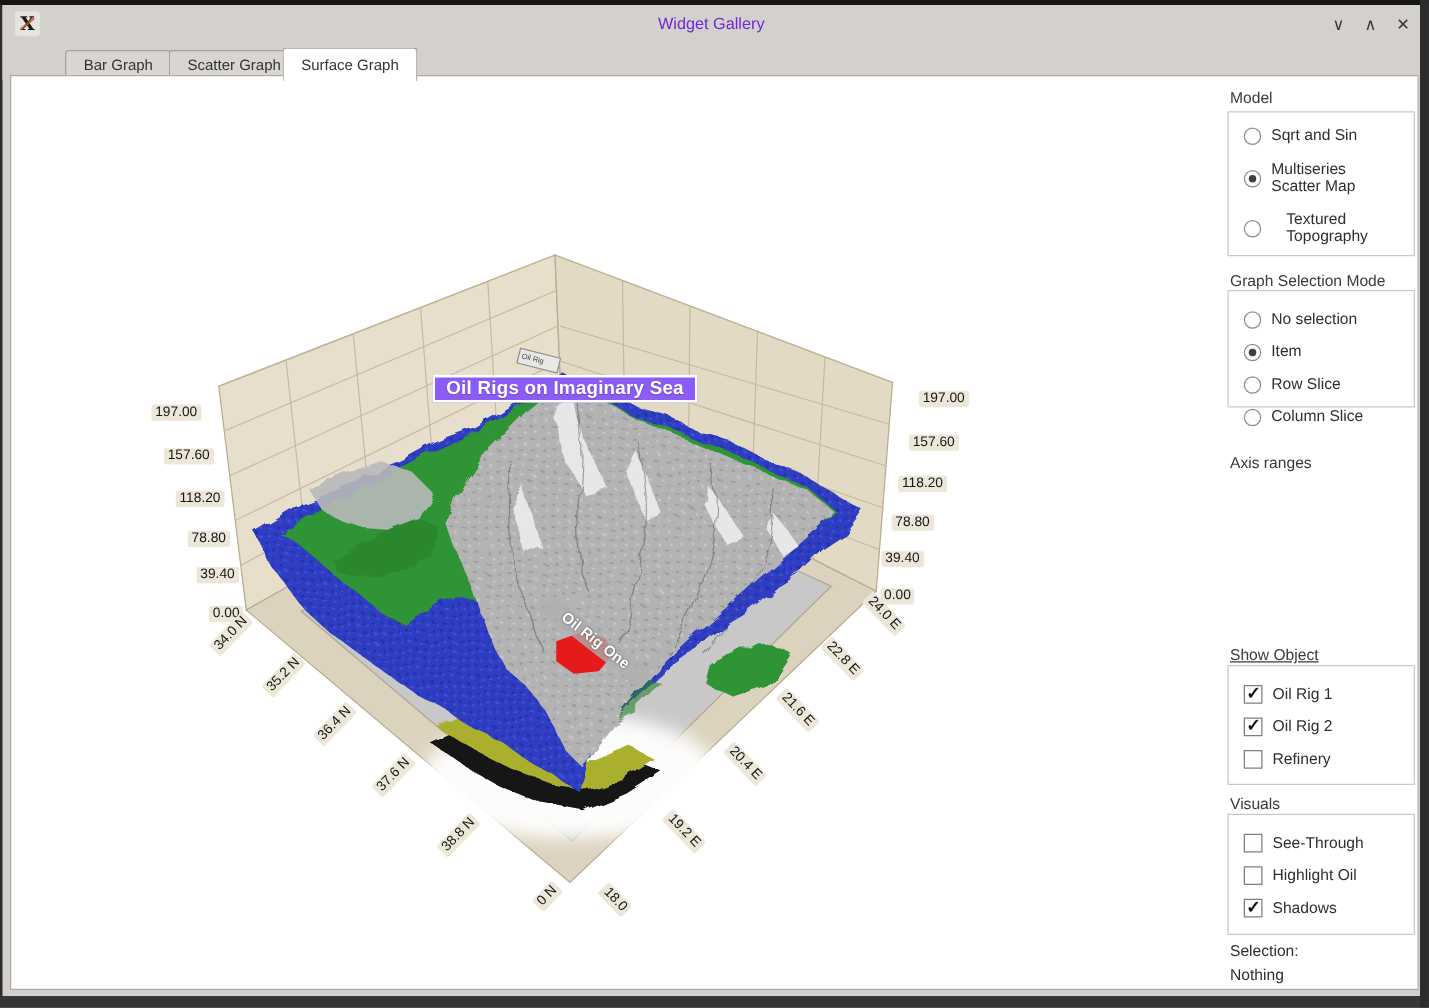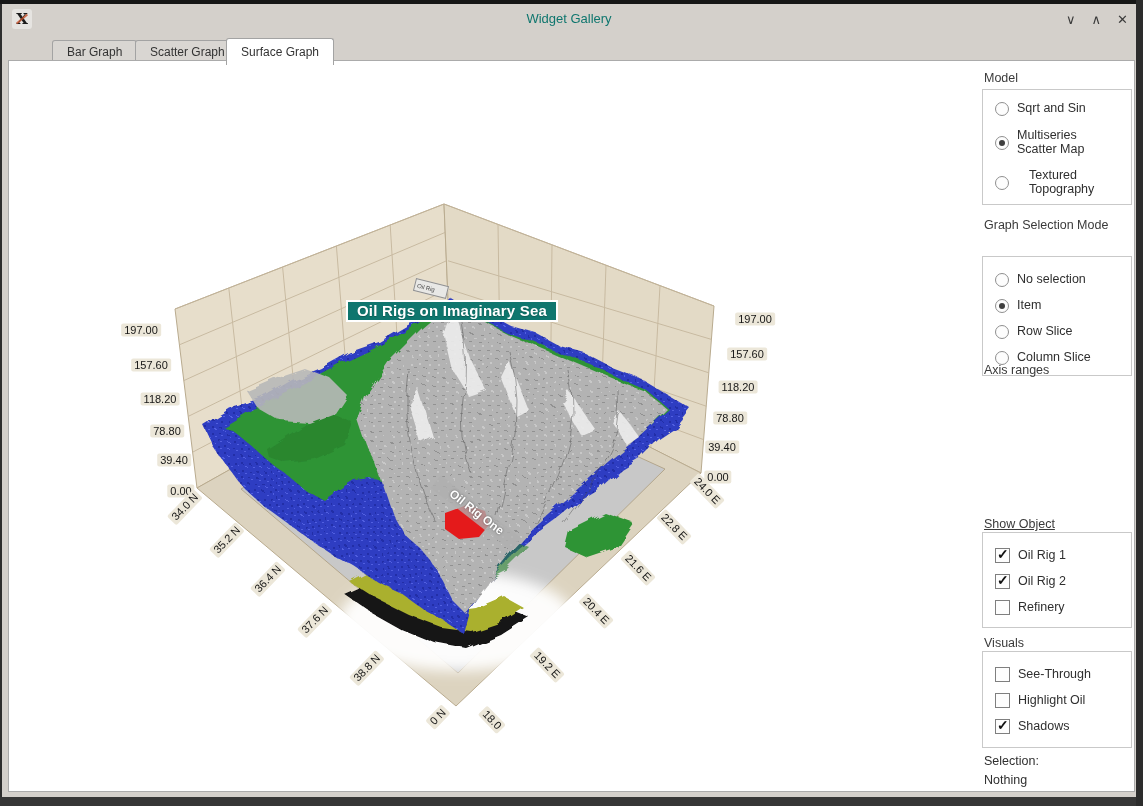--- a/index.html
+++ b/index.html
@@ -10,21 +10,21 @@
   .frame-top { position:absolute; left:0; top:0; width:1143px; height:4px; background:#161616; }
   .window { position:absolute; left:2px; top:4px; width:1134px; height:793px;
     background:#d4d0cb; }
   .titlebar { position:absolute; left:0; top:0; right:0; height:30px; background:#d4d0cb; }
   .app-icon { position:absolute; left:10px; top:5px; width:20px; height:20px;
     background:#e6e4e1; border-radius:3px; color:#1c1c1c; font-family:"DejaVu Serif", serif;
     font-weight:bold; font-size:15px; text-align:center; line-height:20px; }
   .app-icon i { position:absolute; left:3px; top:9px; width:14px; height:2px;
     background:#c4502a; transform:rotate(-40deg); opacity:.8; }
   .win-title { position:absolute; left:0; right:0; top:0; height:30px; line-height:30px;
-    text-align:center; font-size:13px; color:#0f766e; }
+    text-align:center; font-size:13px; color:#6d28d9; }
   .win-controls { position:absolute; right:8px; top:0; height:30px; display:flex;
     align-items:center; gap:16px; color:#3a3a3a; font-size:13px; }
   .win-controls span { cursor:default; }
 
   
   .tabbar { position:absolute; left:0; top:30px; right:0; height:30px; background:#d4d0cb; }
   .tab { position:absolute; top:6px; height:24px; padding:0 14px; font-size:12px;
     color:#333; line-height:23px; background:#d9d6d2; border:1px solid #a3a3a3;
     border-bottom:none; border-radius:3px 3px 0 0;margin-left:44px; }
   .tab.on { background:#ffffff; top:4px; height:27px; line-height:26px; z-index:3; }
@@ -34,21 +34,21 @@
     background:#ffffff; border:1px solid #ababab; }
 
   
   .chart { position:absolute; left:0; top:0; width:954px; height:730px; }
   .chart svg { position:absolute; left:0; top:0; }
   .tick { position:absolute; background:#ece7d9; color:#161616; font-size:11px;
     padding:0px 3px 1px 3px; border-radius:2px; white-space:nowrap; transform:translate(-50%,-50%); }
   .tick.rotL { transform:translate(-50%,-50%) rotate(-46deg); }
   .tick.rotR { transform:translate(-50%,-50%) rotate(46deg); }
   .chart-title { position:absolute; left:337px; top:239px; width:212px; height:22px;
-    background:#0f766e; border:2px solid #ffffff; color:#ffffff; font-weight:bold;
+    background:#8b5cf6; border:2px solid #ffffff; color:#ffffff; font-weight:bold;
     font-size:15px; text-align:center; line-height:18px; letter-spacing:.2px;
     text-shadow:0 1px 1px rgba(0,0,0,.25); z-index:2; }
   .mini-label { position:absolute; left:405px; top:221px; width:34px; height:13px;
     overflow:hidden; background:#e8e8e6; border:1px solid #8f8f8f; color:#444;
     font-size:6px; line-height:12px; padding-left:2px; transform:rotate(14deg); z-index:1; }
   .rig-label { position:absolute; left:416px; top:444px; width:102px; height:16px;
     background:rgba(175,175,175,.78); color:#fff; font-size:12px; font-weight:bold;
     text-align:center; line-height:15px; transform:rotate(38deg);
     text-shadow:0 0 2px rgba(60,60,60,.8); z-index:2; }
 
@@ -257,21 +257,21 @@
           <span class="radio on"></span>
           <span class="txt">Multiseries Scatter Map</span>
         </div>
         <div class="opt" style="top:79px;gap:20px;">
           <span class="radio"></span>
           <span class="txt">Textured Topography</span>
         </div>
       </div>
 
       <div class="sec-label" style="top:157px;">Graph Selection Mode</div>
-      <div class="gbox" style="top:171px; height:120px;margin-top:24px;">
+      <div class="gbox" style="top:171px; height:94px;">
         <div class="opt" style="top:16px;">
           <span class="radio"></span>
           <span class="txt">No selection</span>
         </div>
         <div class="opt" style="top:42px;">
           <span class="radio on"></span>
           <span class="txt">Item</span>
         </div>
         <div class="opt" style="top:68px;">
           <span class="radio"></span>

